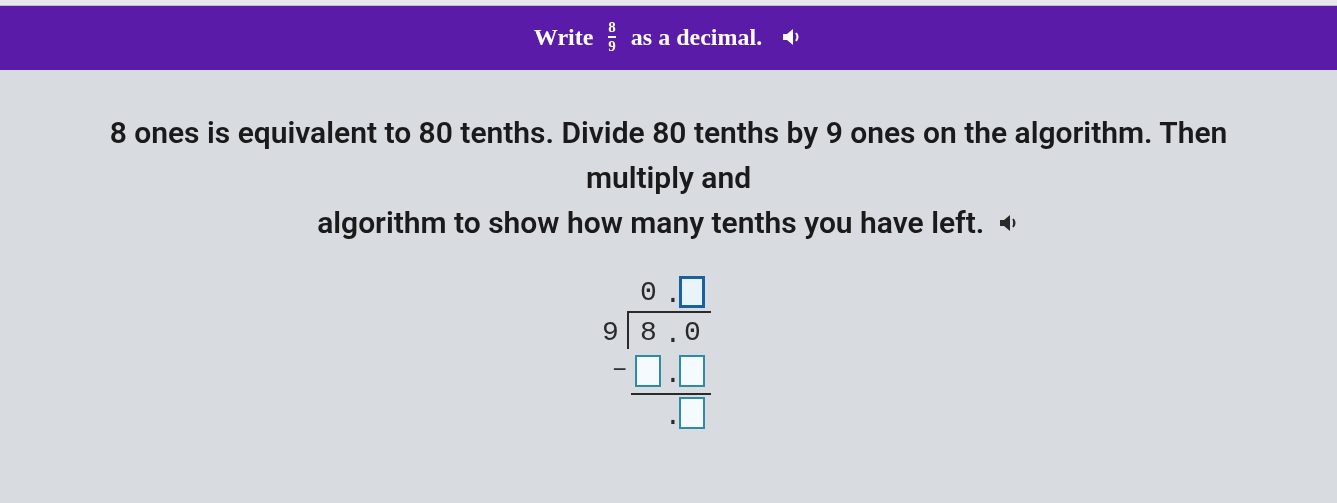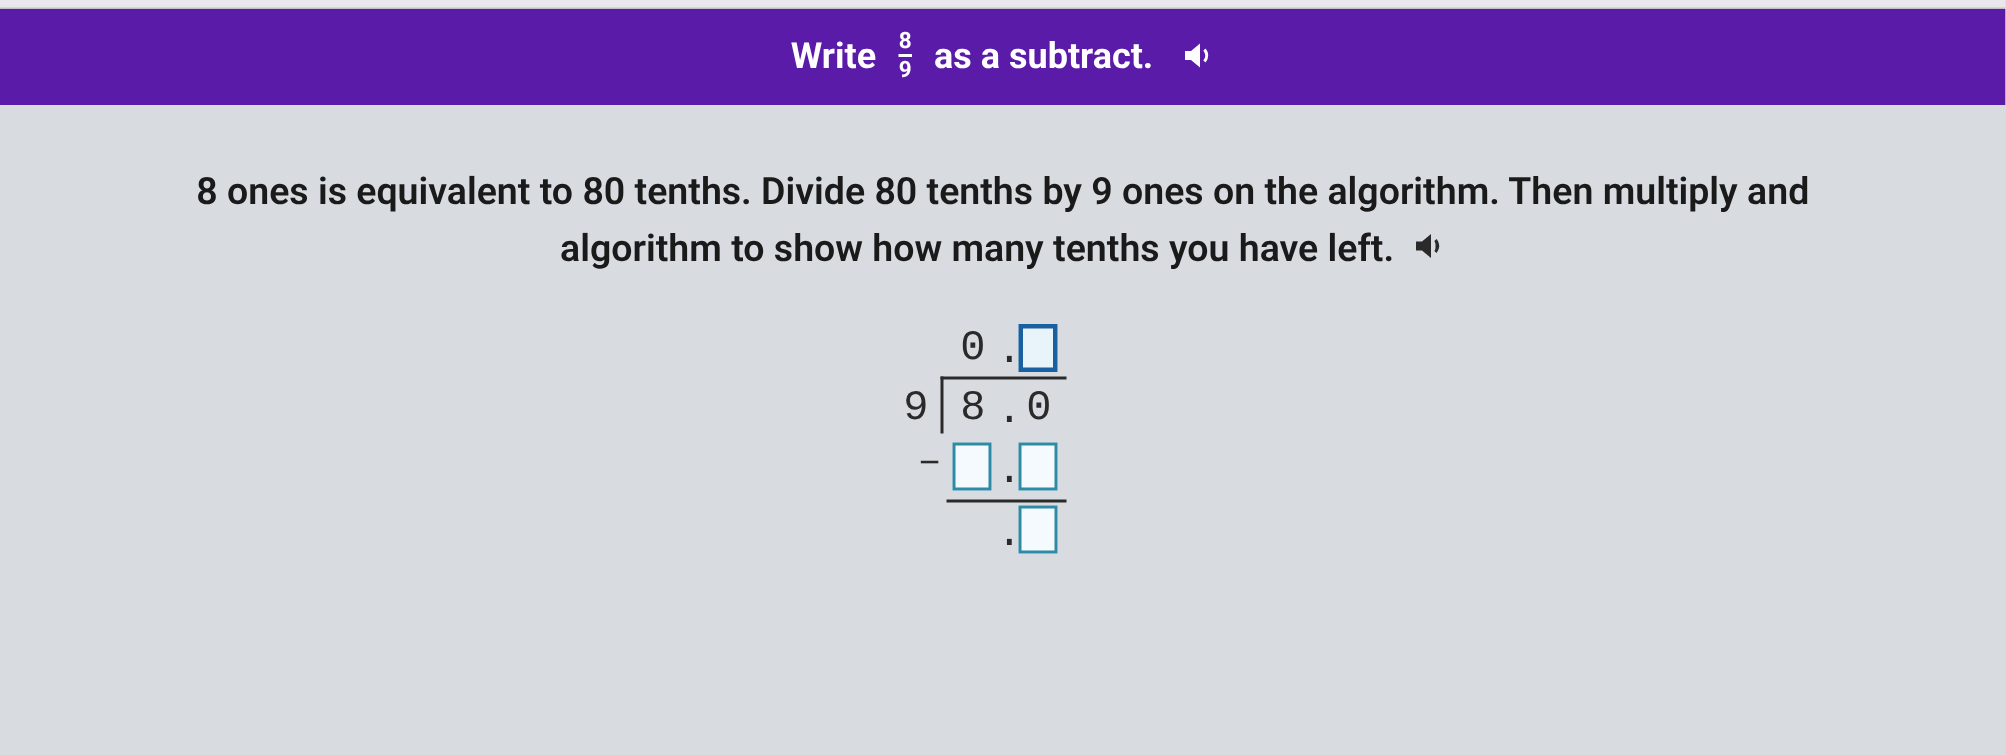--- a/index.html
+++ b/index.html
@@ -19,20 +19,21 @@
       background: #5a1ba8;
       color: #ffffff;
       padding: 14px 0 16px 0;
       text-align: center;
       font-size: 24px;
       font-weight: 700;
       display: flex;
       align-items: center;
       justify-content: center;
       gap: 13px;
+      font-family: Liberation Serif, serif;
     }
     .fraction {
       display: inline-flex;
       flex-direction: column;
       align-items: center;
       font-size: 15px;
       line-height: 1;
       vertical-align: middle;
       font-weight: 700;
       margin: 0 2px;
@@ -42,21 +43,21 @@
     .audio-icon {
       display: inline-flex;
       align-items: center;
       margin-left: 6px;
     }
     .content-area {
       padding: 40px 60px 20px 60px;
     }
     .instruction-text {
       text-align: center;
-      font-size: 25px;
+      font-size: 30px;
       font-weight: 600;
       color: #1a1a1a;
       line-height: 1.5;
       margin-bottom: 30px;
     }
     .instruction-text .audio-icon svg path { fill: #2a2a2a; }
     .instruction-text .audio-icon svg .wave { stroke: #2a2a2a; }
     .division-area {
       display: flex;
       justify-content: center;
@@ -113,21 +114,21 @@
 <body>
 
 <div class="top-border"></div>
 
 <div class="header-bar">
   <span>Write</span>
   <span class="fraction">
     <span class="num">8</span>
     <span class="den">9</span>
   </span>
-  <span>as a subtract.</span>
+  <span>as a decimal.</span>
   <span class="audio-icon">
     <svg width="22" height="20" viewBox="0 0 22 20">
       <path d="M2 7 L2 13 L6 13 L12 18 L12 2 L6 7 Z" fill="#ffffff"></path>
       <path class="wave" d="M15 6 Q18 10 15 14" stroke="#ffffff" stroke-width="2" fill="none"></path>
     </svg>
   </span>
 </div>
 
 <div class="content-area">
   <div class="instruction-text">

